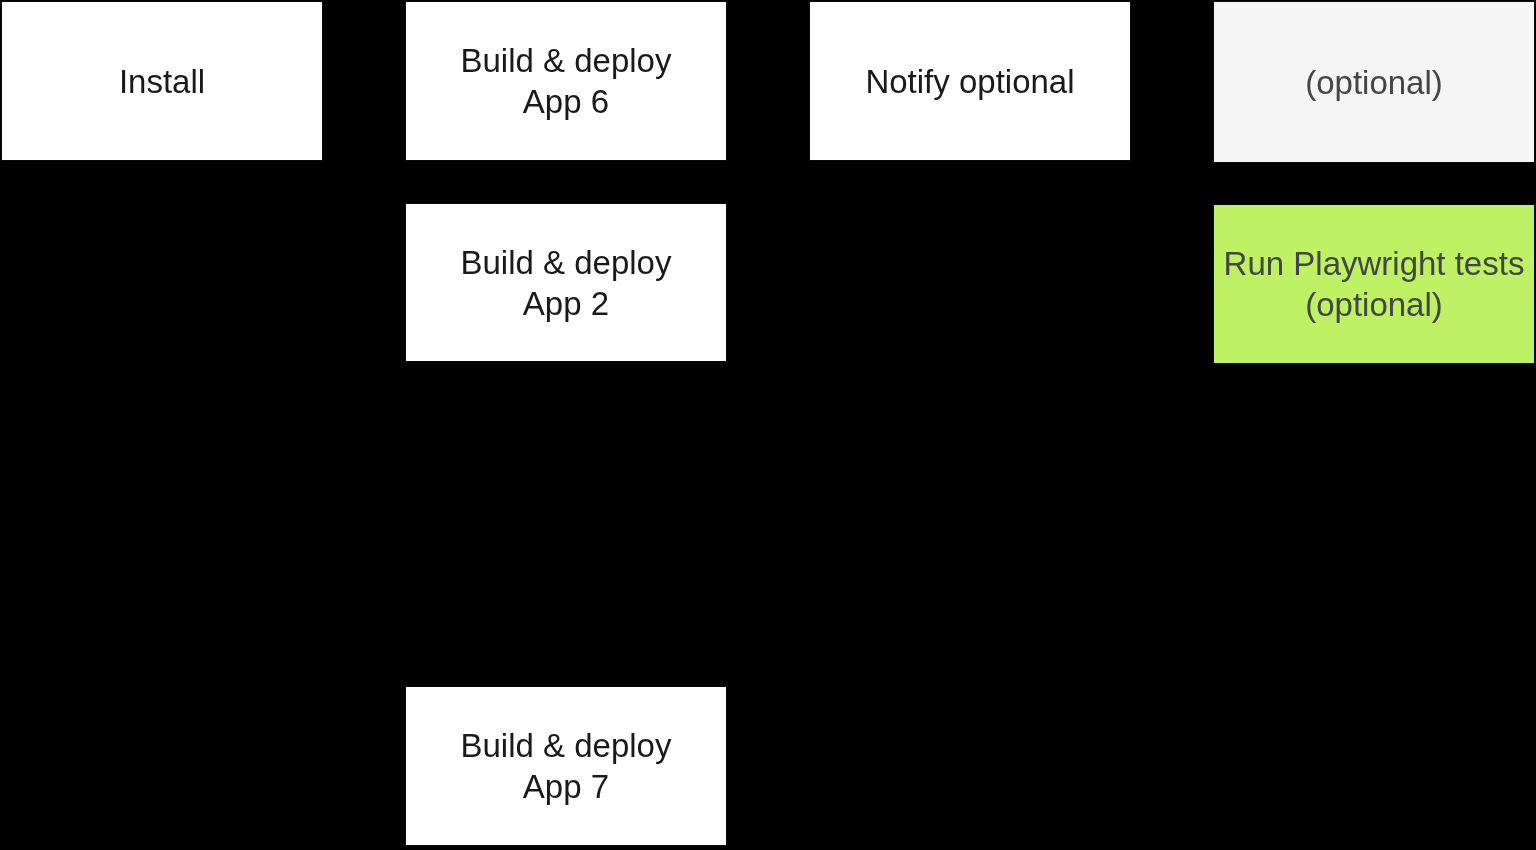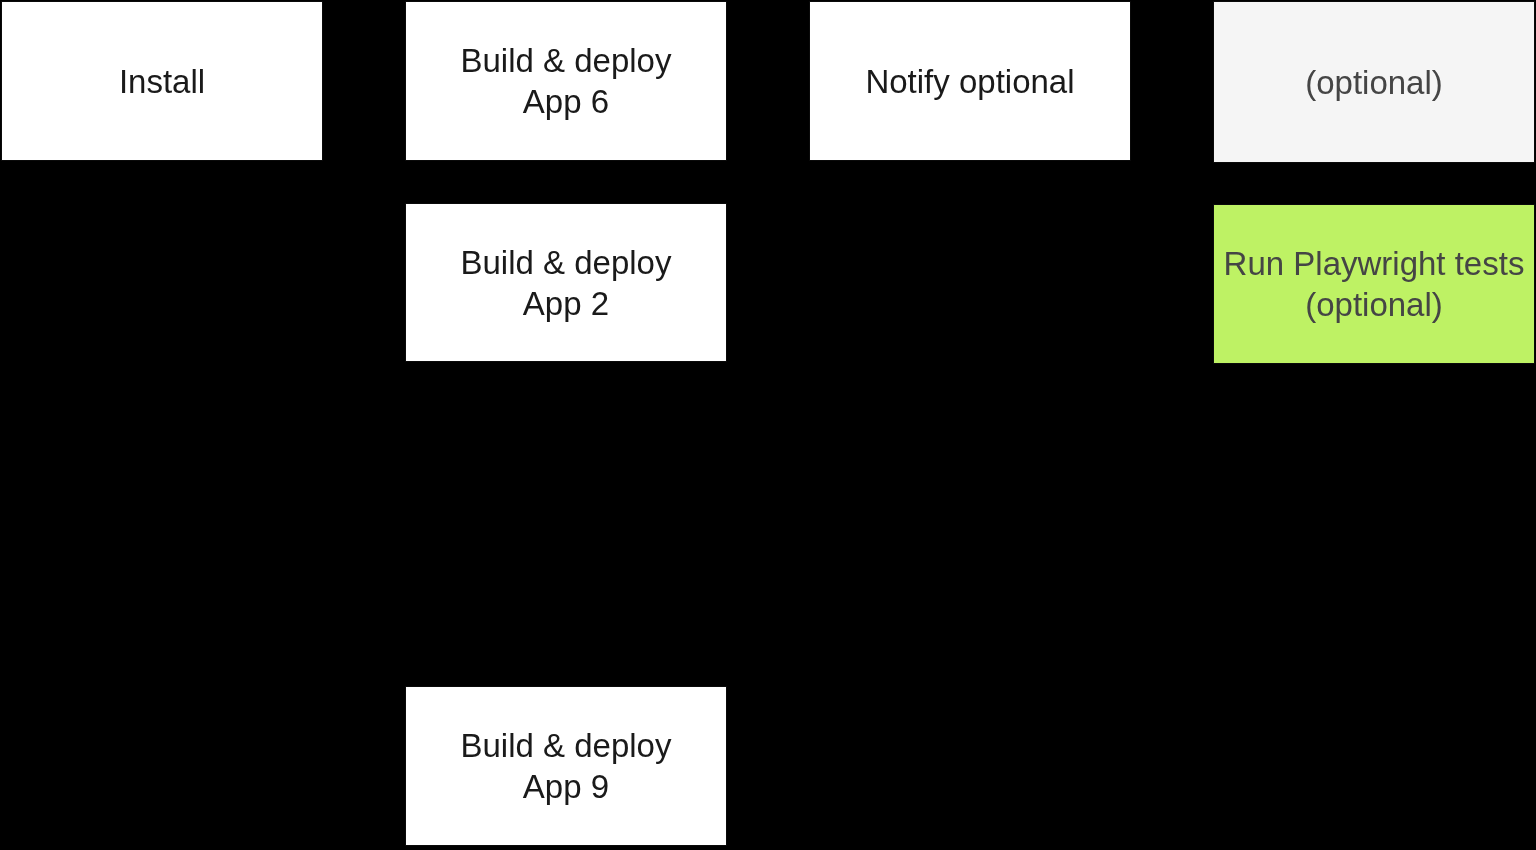--- a/index.html
+++ b/index.html
@@ -84,17 +84,17 @@
   <div class="node" id="n-playwright" style="background-color: #bef264; color: rgb(69, 69, 69);">
     <div class="label">
       <span class="line">Run Playwright tests</span>
       <span class="line">(optional)</span>
     </div>
   </div>
 
   <div class="node" id="n-app11" style="background-color: rgb(255, 255, 255); color: rgb(26, 26, 26);">
     <div class="label">
       <span class="line">Build &amp; deploy</span>
-      <span class="line">App 9</span>
+      <span class="line">App 7</span>
     </div>
   </div>
 
 </div>
 
 </body></html>

